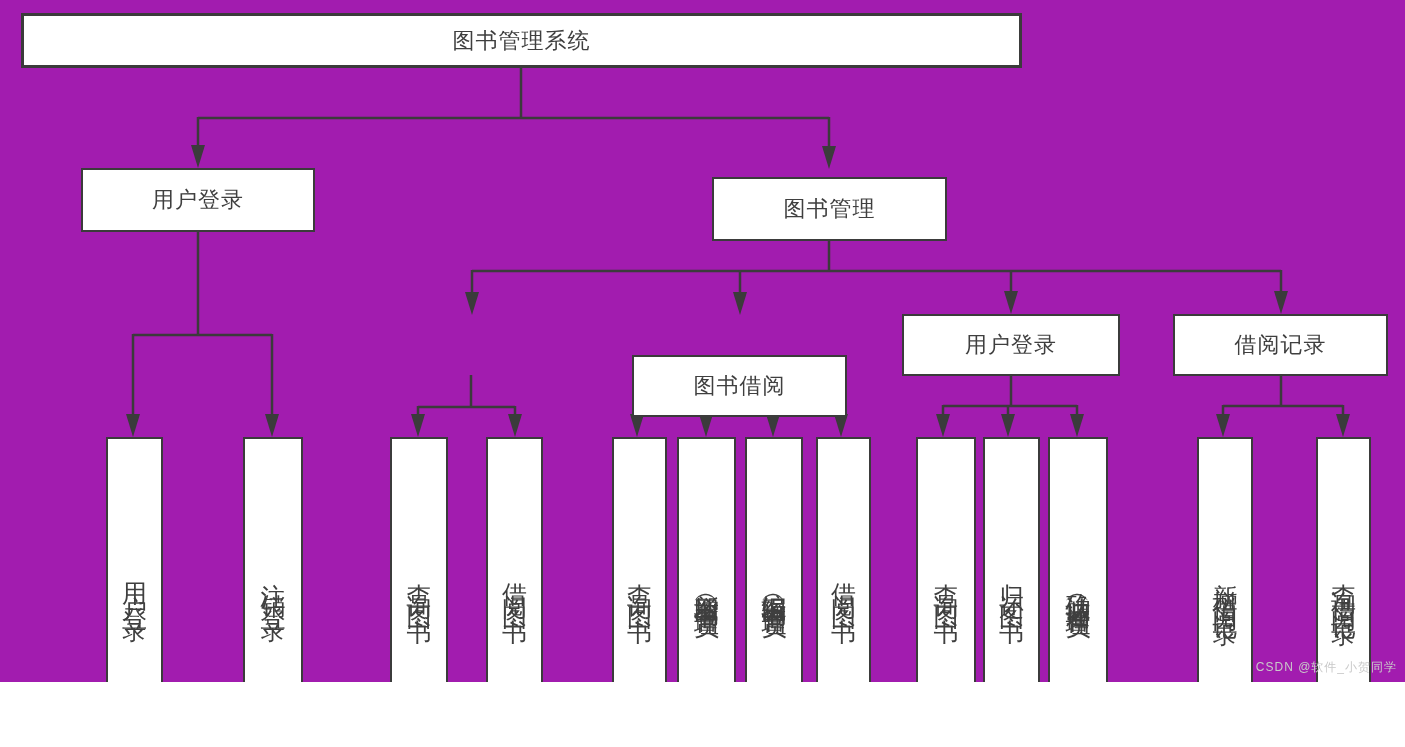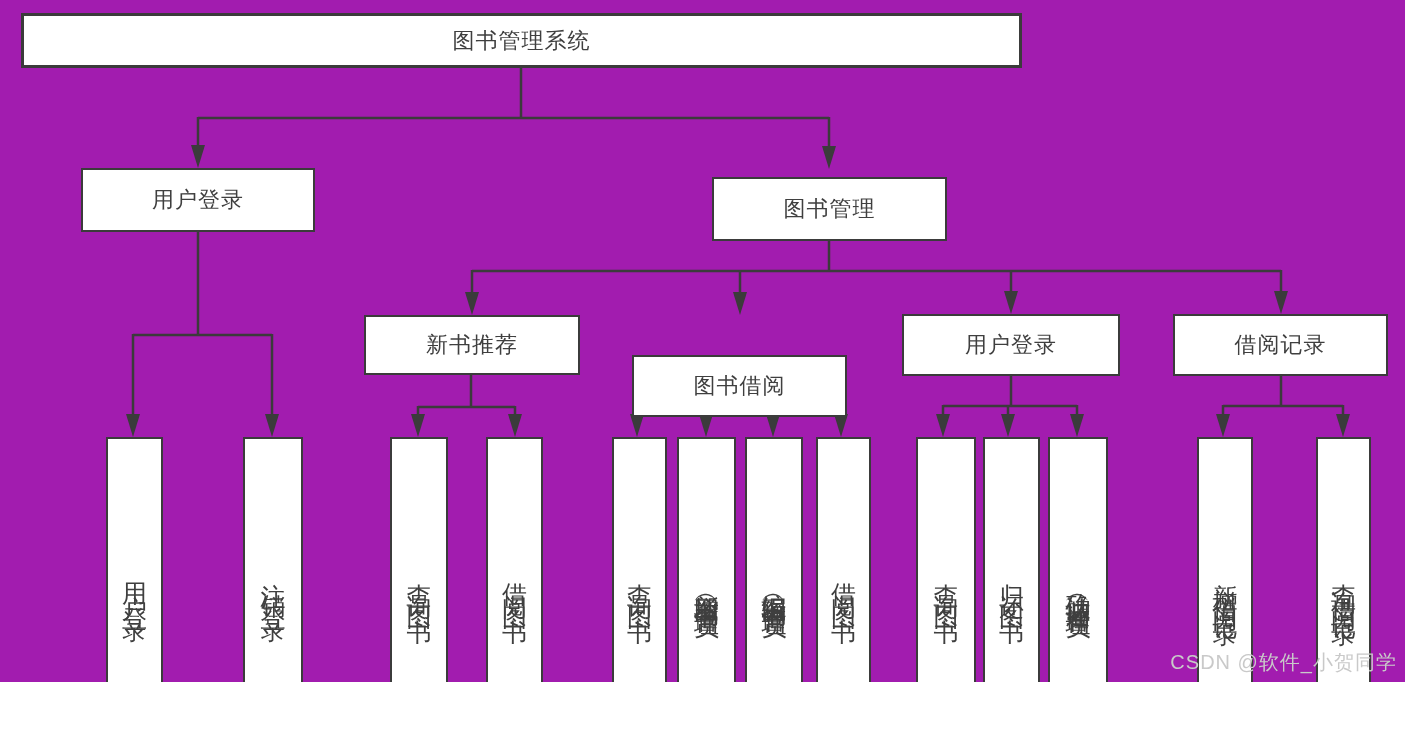--- a/index.html
+++ b/index.html
@@ -34,21 +34,21 @@
     font-size: 25px;
     letter-spacing: 12px;
     line-height: 1;
   }
   .v-node.len6 span { letter-spacing: 8px; }
   .v-node.len9 span { letter-spacing: 3px; }
   .watermark {
     position: absolute;
     right: 8px;
     bottom: 6px;
-    font-size: 20px;
+    font-size: 12px;
     color: #c9c9c9;
     letter-spacing: 1px;
     z-index: 5;
     white-space: nowrap;
   }
 </style>
 </head>
 <body>
 
 <div class="stage">
@@ -123,23 +123,20 @@
     <span>图书管理系统</span>
   </div>
 
   <div class="node h-node" style="left:81px; top:168px; width:234px; height:64px;">
     <span>用户登录</span>
   </div>
   <div class="node h-node" style="left:712px; top:177px; width:235px; height:64px;">
     <span>图书管理</span>
   </div>
 
-  <div class="node h-node" style="left:364px; top:315px; width:216px; height:60px;">
-    <span>新书推荐</span>
-  </div>
   <div class="node h-node" style="left:632px; top:315px; width:215px; height:62px;margin-top:40px;">
     <span>图书借阅</span>
   </div>
   <div class="node h-node" style="left:902px; top:314px; width:218px; height:62px;">
     <span>用户登录</span>
   </div>
   <div class="node h-node" style="left:1173px; top:314px; width:215px; height:62px;">
     <span>借阅记录</span>
   </div>
 

